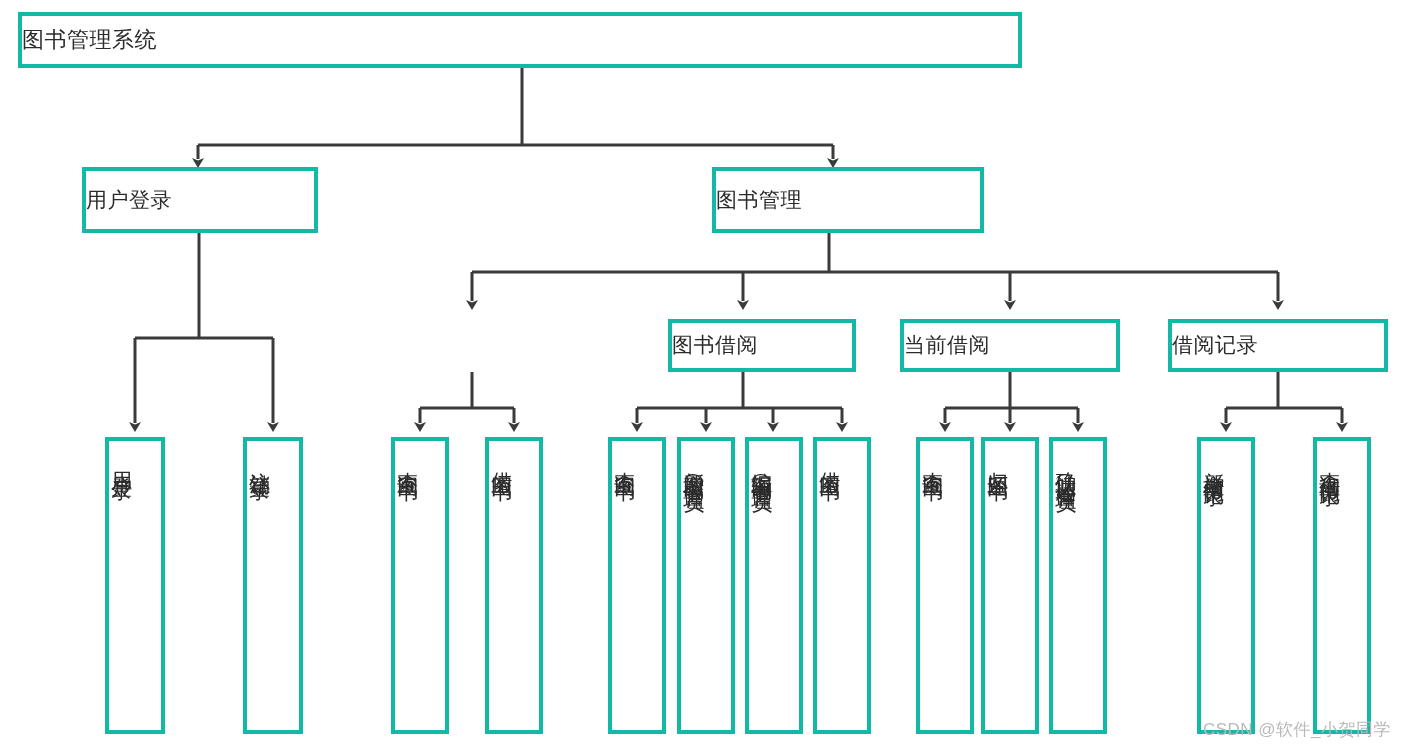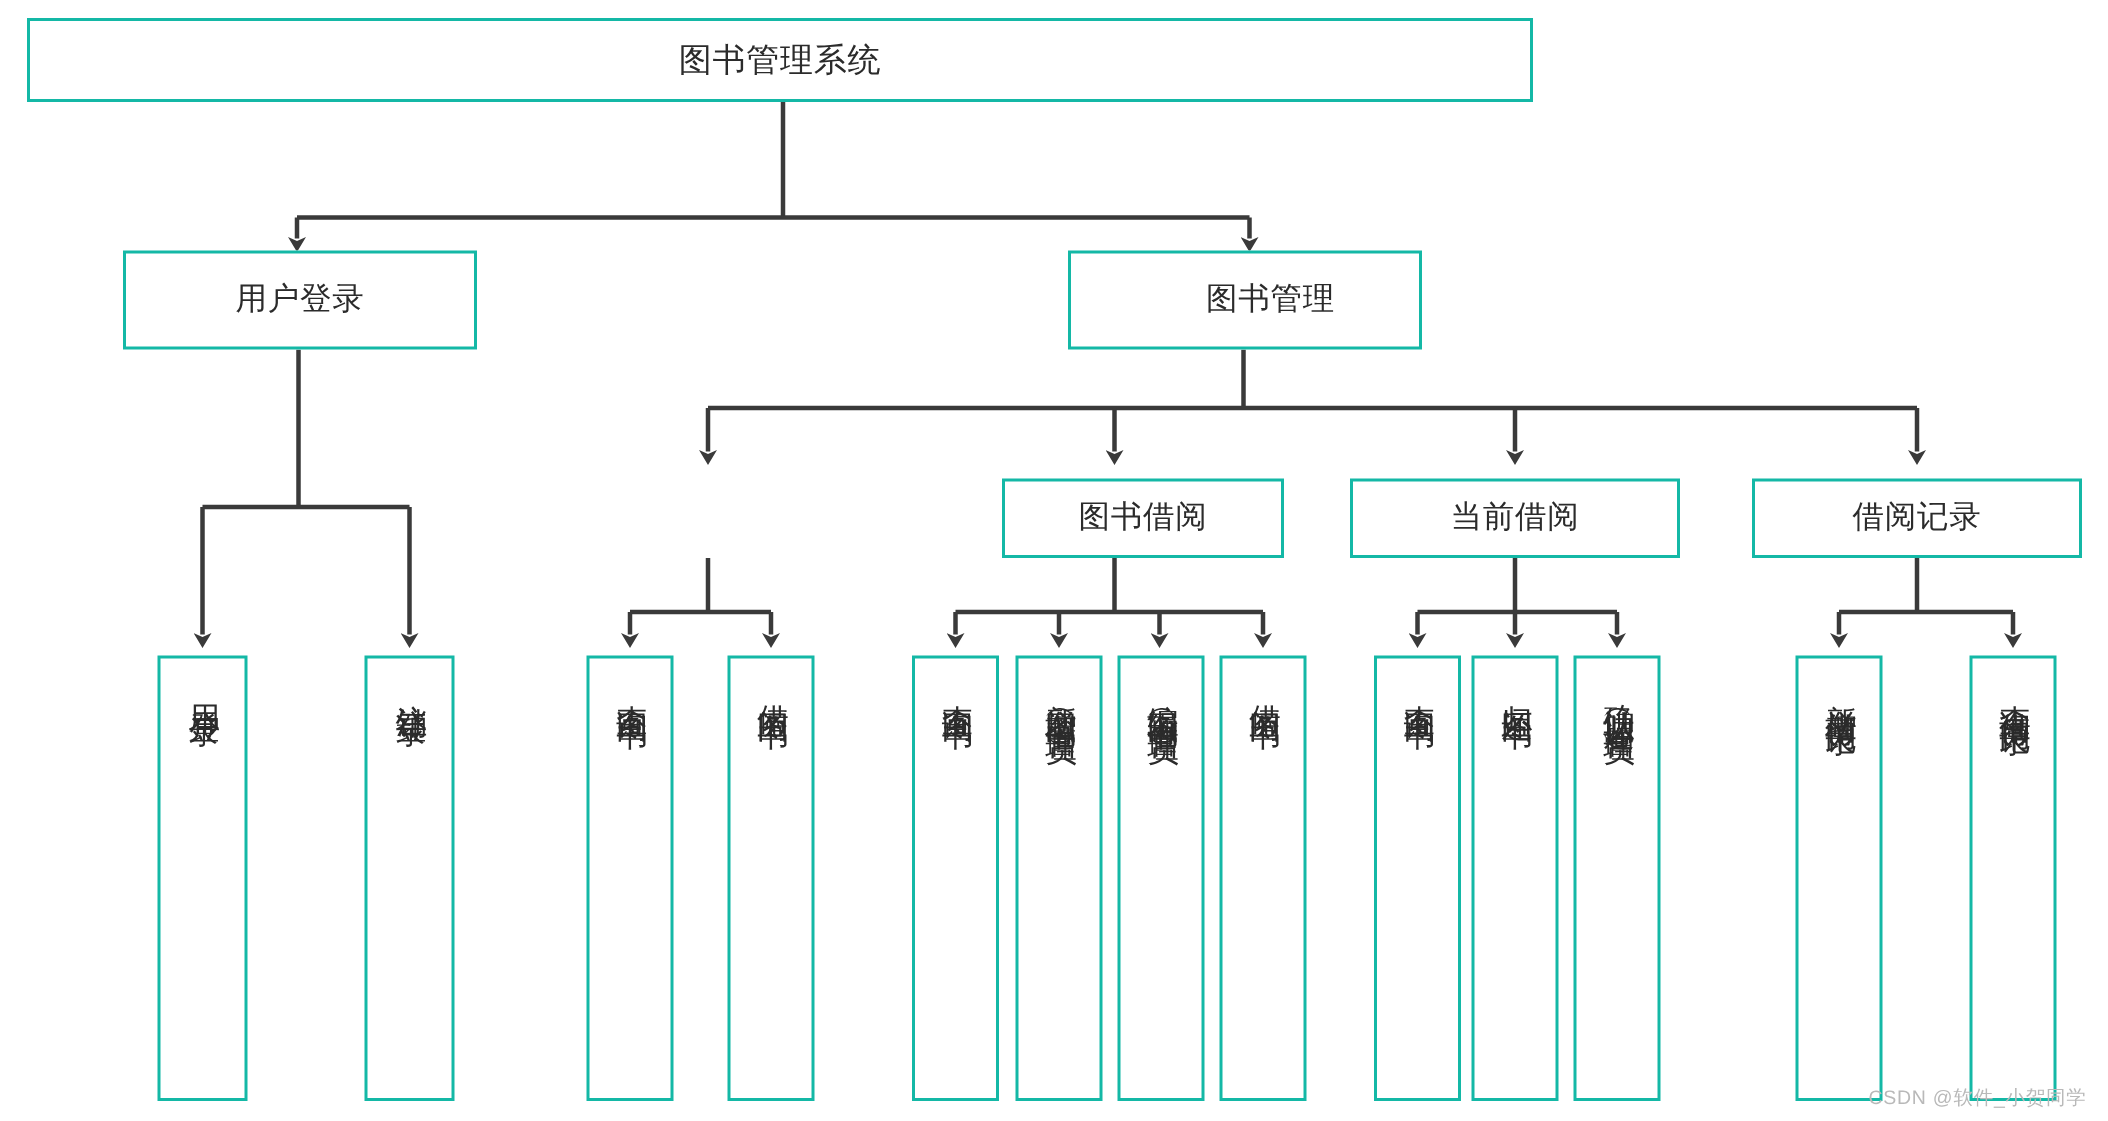--- a/index.html
+++ b/index.html
@@ -22,24 +22,24 @@
     left: 0;
     top: 0;
     width: 1405px;
     height: 747px;
     pointer-events: none;
   }
   .node {
     position: absolute;
     box-sizing: border-box;
     background: #ffffff;
-    border: 2px solid #14b8a6;
+    border: 4px solid #14b8a6;
     display: flex;
     align-items: center;
-    justify-content: center;
+    justify-content: flex-start;
   }
   .node .label {
     color: #2b2b2b;
     font-size: 21px;
     line-height: 1.18;
     letter-spacing: 0.5px;
     white-space: nowrap;
     text-align: center;
   }
   .node.vertical {
@@ -52,21 +52,21 @@
     letter-spacing: 3px;
     font-size: 21px;
     white-space: nowrap;
   }
   .node.root .label { font-size: 22px; }
   .watermark {
     position: absolute;
     right: 14px;
     bottom: 6px;
     color: #b9b9b9;
-    font-size: 13px;
+    font-size: 17px;
     white-space: nowrap;
     letter-spacing: 0.5px;
   }
 </style>
 </head>
 <body>
 
 <div id="canvas">
 
   <svg class="edges" viewBox="0 0 1405 747">
@@ -121,21 +121,21 @@
     </g>
   </svg>
 
   <div class="node root" style="left:18px; top:12px; width:1004px; height:56px;">
     <span class="label">图书管理系统</span>
   </div>
 
   <div class="node" style="left:82px; top:167px; width:236px; height:66px;">
     <span class="label">用户登录</span>
   </div>
-  <div class="node" style="left:712px; top:167px; width:236px; height:66px;padding-left:34px;">
+  <div class="node" style="left:712px; top:167px; width:272px; height:66px;">
     <span class="label">图书管理</span>
   </div>
 
   <div class="node" style="left:668px; top:319px; width:188px; height:53px;">
     <span class="label">图书借阅</span>
   </div>
   <div class="node" style="left:1168px; top:319px; width:220px; height:53px;">
     <span class="label">借阅记录</span>
   </div>
   <div class="node" style="left:900px; top:319px; width:220px; height:53px;">

